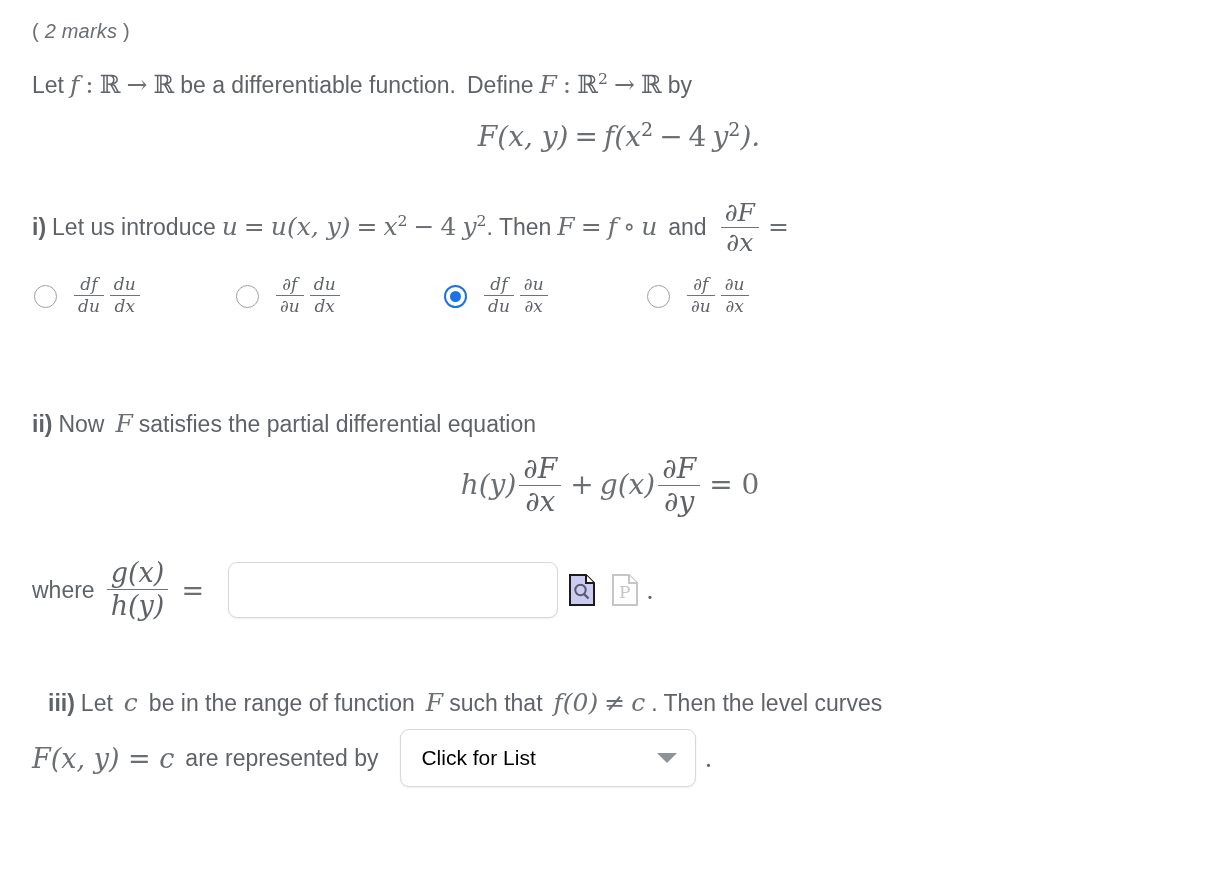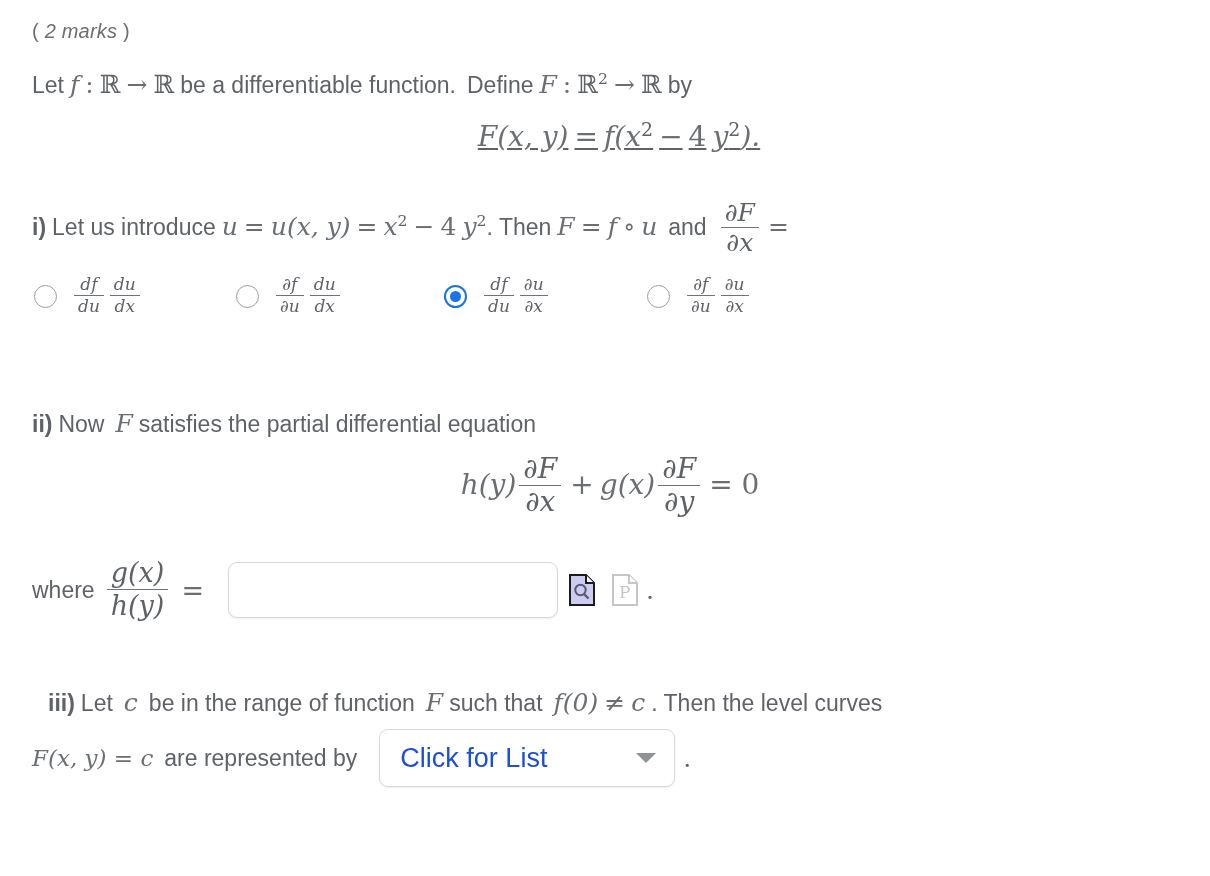--- a/index.html
+++ b/index.html
@@ -88,21 +88,21 @@
   
   .display-1 {
     position: absolute;
     left: 0;
     top: 120px;
     width: 1210px;
     text-align: center;
     font-size: 28px;
     white-space: nowrap;
   }
-  .display-1 .inner { display: inline-block; margin-left: 28px; text-decoration: underline; }
+  .display-1 .inner { display: inline-block; margin-left: 28px; }
 
   
   .line-i {
     position: absolute;
     left: 32px;
     top: 200px;
     font-size: 23px;
     white-space: nowrap;
     line-height: 1;
   }
@@ -235,39 +235,39 @@
   .line-iii-2 {
     position: absolute;
     left: 32px;
     top: 728px;
     display: flex;
     align-items: center;
     height: 60px;
     font-size: 23px;
     white-space: nowrap;
   }
-  .line-iii-2 .mathtext { font-size: 23px; }
+  .line-iii-2 .mathtext { font-size: 27px; }
 
   .dropdown {
     margin-left: 22px;
     width: 296px;
     height: 58px;
     border: 1.5px solid #d8d8d8;
     border-radius: 9px;
     background: #ffffff;
     box-shadow: 0 1px 2px rgba(0,0,0,0.07);
     box-sizing: border-box;
     display: flex;
     align-items: center;
     justify-content: space-between;
     padding: 0 18px 0 20px;
   }
   .dropdown .dd-text {
-    font-size: 27px;
-    color: #1d4ed8;
+    font-size: 21px;
+    color: #000000;
     font-family: "Liberation Sans", sans-serif;
   }
   .dd-arrow {
     width: 0;
     height: 0;
     border-left: 10px solid transparent;
     border-right: 10px solid transparent;
     border-top: 10px solid #8e9397;
   }
   .sp { display: inline-block; width: 6px; }

